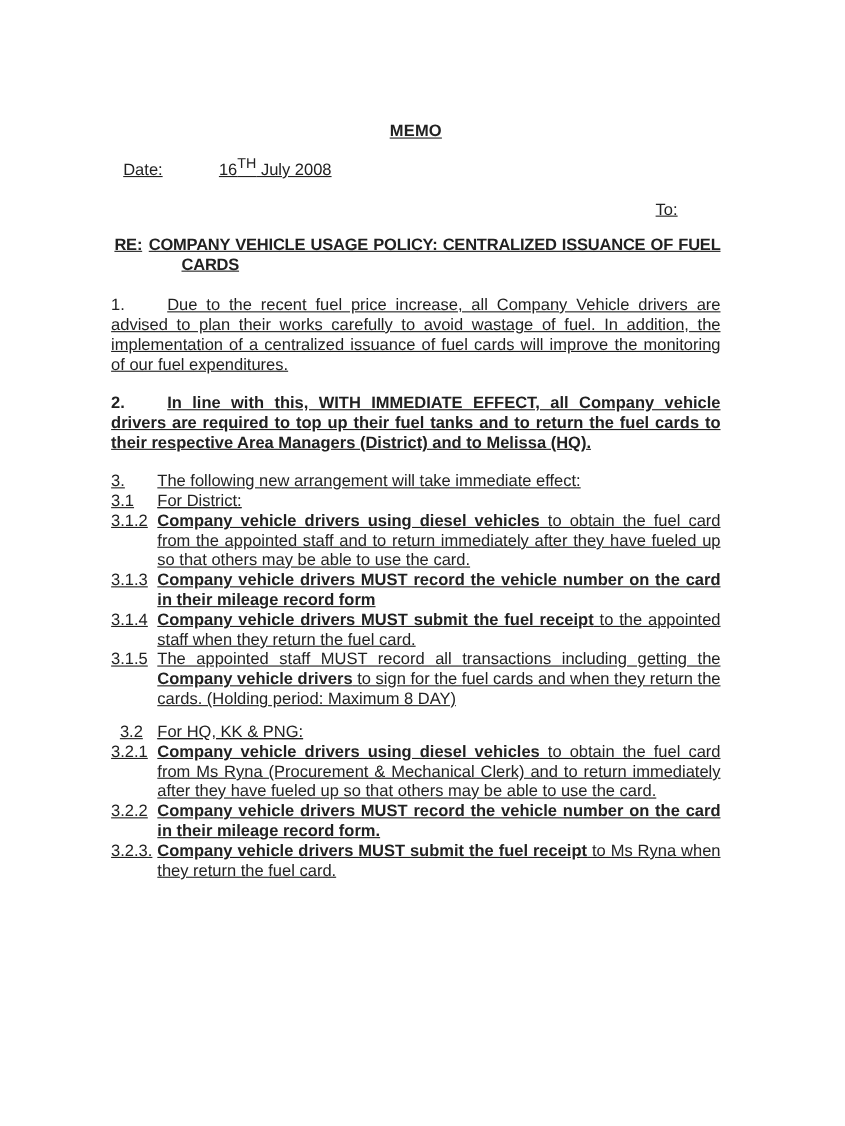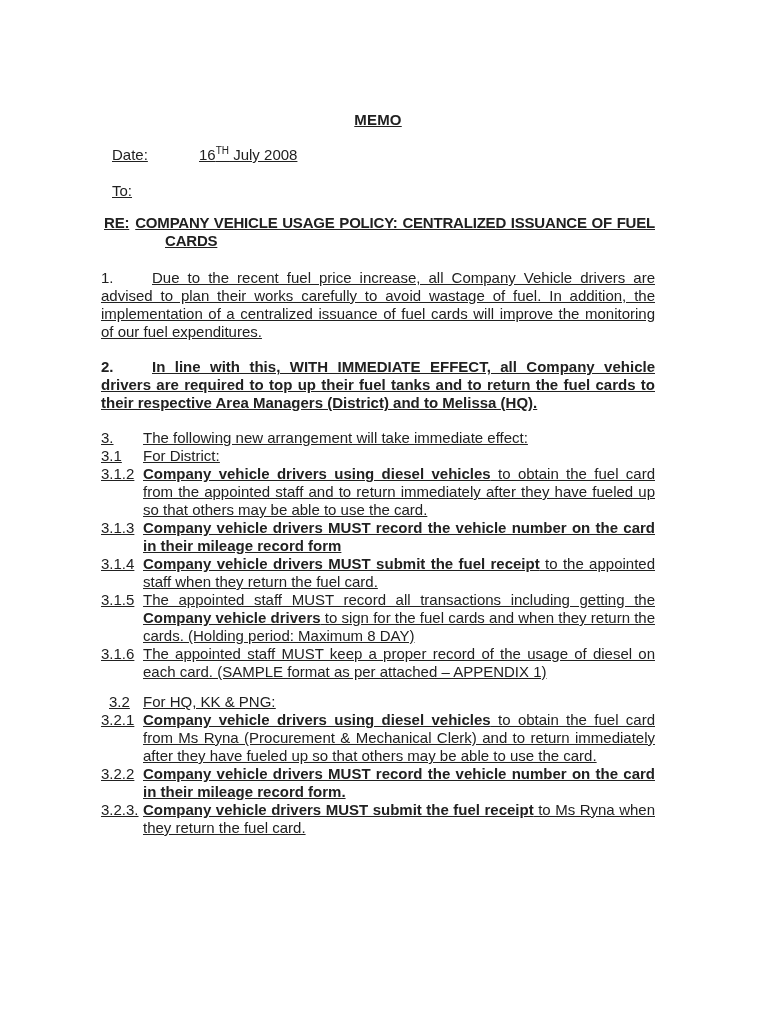--- a/index.html
+++ b/index.html
@@ -24,24 +24,24 @@
   .title {
     text-align: center;
     font-weight: 700;
     margin-bottom: 17px;
     letter-spacing: 0.2px;
   }
 
   
   .meta-row { display: flex; padding-left: 11px; gap: 28px; }
   .meta-row.mb18 { margin-bottom: 18px; }
-  .meta-row.mb14 { margin-bottom: 14px; }
+  .meta-row.mb14 { margin-bottom: 14px; justify-content: flex-end; }
   .meta-label { flex: 0 0 59px; }
   .meta-value { flex: 1; }
-  sup.ord { font-size: 10px; line-height: 0; vertical-align: super; letter-spacing: 0; }
+  sup.ord { font-size: 13px; line-height: 0; vertical-align: super; letter-spacing: 0; }
 
   
   .re-block {
     font-weight: 700;
     padding-left: 64px;
     text-indent: -61px;
     text-align: justify;
     letter-spacing: -0.2px;
     margin-bottom: 19px;
   }
@@ -100,24 +100,20 @@
         <p class="itxt"><span class="b ">Company vehicle drivers MUST record the vehicle number on the card in their mileage record form</span></p>
       </div>
       <div class="item">
         <span class="inum">3.1.4</span>
         <p class="itxt"><span class="b ">Company vehicle drivers MUST submit the fuel receipt</span><span class=""> to the appointed staff when they return the fuel card.</span></p>
       </div>
       <div class="item">
         <span class="inum">3.1.5</span>
         <p class="itxt"><span class="">The appointed staff MUST record all transactions including getting the </span><span class="b ">Company vehicle drivers</span><span class=""> to sign for the fuel cards and when they return the cards. (Holding period: Maximum 8 DAY)</span></p>
       </div>
-      <div class="item">
-        <span class="inum">3.1.6</span>
-        <p class="itxt"><span class="">The appointed staff MUST keep a proper record of the usage of diesel on each card. (SAMPLE format as per attached – APPENDIX 1)</span></p>
-      </div>
       <div class="item gap-before">
         <span class="inum num-indent">3.2</span>
         <p class="itxt"><span class="u">For HQ, KK &amp; PNG:</span></p>
       </div>
       <div class="item">
         <span class="inum">3.2.1</span>
         <p class="itxt"><span class="b ">Company vehicle drivers using diesel vehicles</span><span class=""> to obtain the fuel card from Ms Ryna (Procurement &amp; Mechanical Clerk) and to return immediately after they have fueled up so that others may be able to use the card.</span></p>
       </div>
       <div class="item">
         <span class="inum">3.2.2</span>

